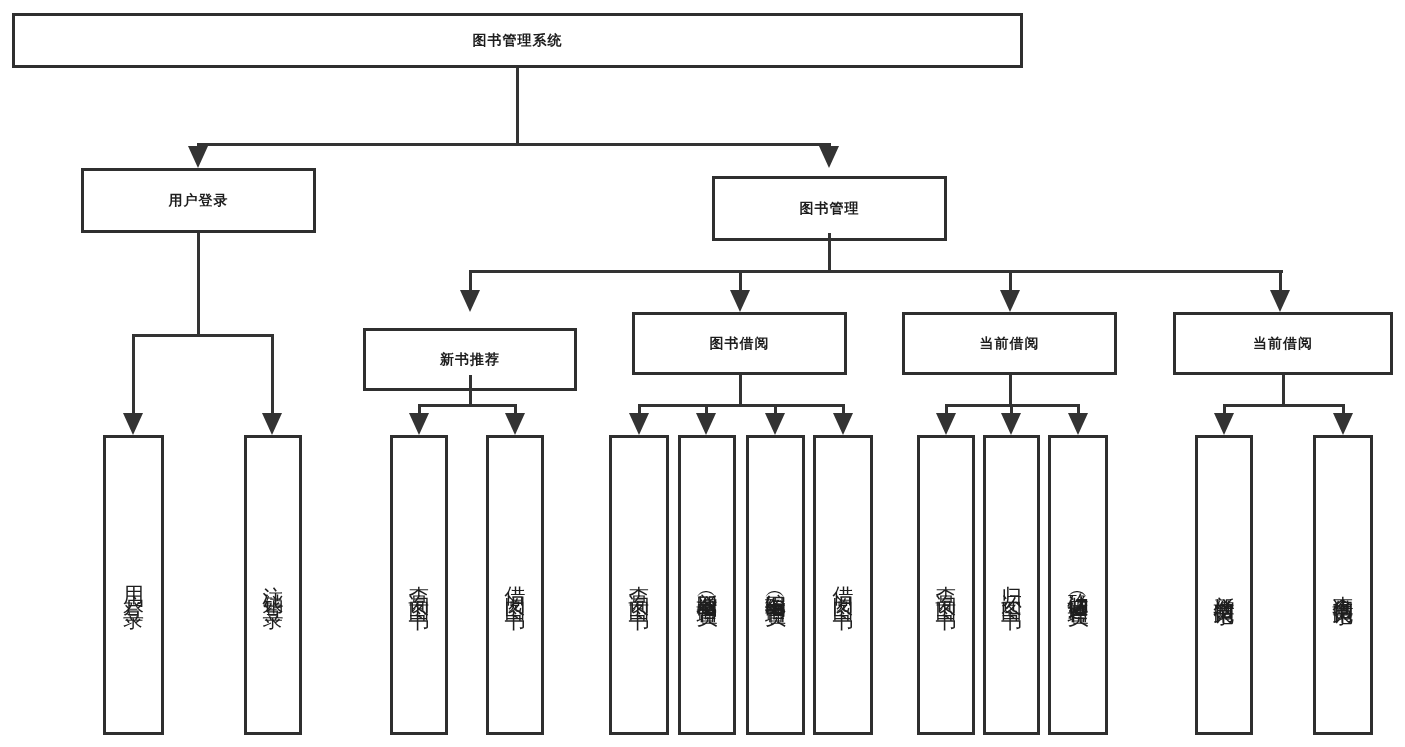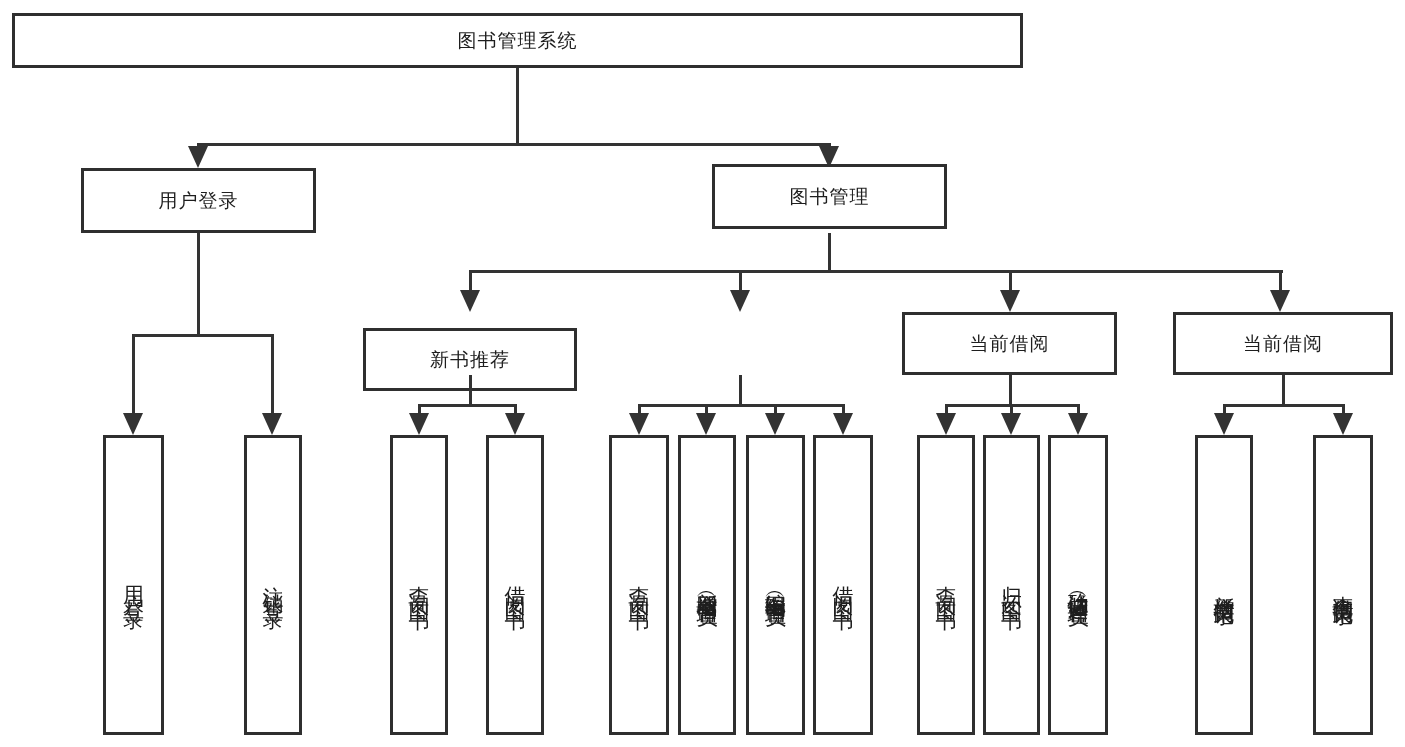--- a/index.html
+++ b/index.html
@@ -3,21 +3,21 @@
 <meta charset="utf-8">
 <style>
   html,body{margin:0;padding:0;background:#ffffff;}
   #stage{
     position:relative;width:1405px;height:747px;background:#ffffff;
     font-family:"Liberation Sans","DejaVu Sans",sans-serif;overflow:hidden;
   }
   .box{
     position:absolute;background:#ffffff;border:3px solid #2f2f2f;box-sizing:border-box;
     display:flex;align-items:center;justify-content:center;
-    color:#1e1e1e;font-size:19px;font-weight:400;letter-spacing:1px;
+    color:#1e1e1e;font-size:14px;font-weight:700;letter-spacing:1px;
     text-align:center;
   }
   .leaf{
     writing-mode:vertical-rl;text-orientation:mixed;
     font-size:21px;letter-spacing:8px;font-weight:500;
   }
   .leaf.tight{letter-spacing:2px;}
   .hl{position:absolute;height:3px;background:#333333;}
   .vl{position:absolute;width:3px;background:#333333;}
   .arr{
@@ -36,41 +36,42 @@
 <div id="stage">
 
   <div class="box" style="left:12px;top:13px;width:1011px;height:55px;">图书管理系统</div>
 
   <div class="vl" style="left:516px;top:68px;height:76px;"></div>
   <div class="hl" style="left:197px;top:143px;width:634px;"></div>
   <div class="arr" style="left:188px;top:146px;"></div>
   <div class="arr" style="left:819px;top:146px;"></div>
 
   <div class="box" style="left:81px;top:168px;width:235px;height:65px;">用户登录</div>
-  <div class="box" style="left:712px;top:164px;width:235px;height:65px;">图书管理</div>
+  <div class="box" style="left:712px;top:176px;width:235px;height:65px;">图书管理</div>
 
   <div class="vl" style="left:197px;top:233px;height:102px;"></div>
   <div class="hl" style="left:132px;top:334px;width:142px;"></div>
   <div class="vl" style="left:132px;top:334px;height:80px;"></div>
   <div class="arr" style="left:123px;top:413px;"></div>
   <div class="vl" style="left:271px;top:334px;height:80px;"></div>
   <div class="arr" style="left:262px;top:413px;"></div>
 
   <div class="vl" style="left:828px;top:233px;height:39px;"></div>
   <div class="hl" style="left:469px;top:270px;width:814px;"></div>
   <div class="vl" style="left:469px;top:270px;height:22px;"></div>
   <div class="arr" style="left:460px;top:290px;"></div>
   <div class="vl" style="left:739px;top:270px;height:22px;"></div>
   <div class="arr" style="left:730px;top:290px;"></div>
   <div class="vl" style="left:1009px;top:270px;height:22px;"></div>
   <div class="arr" style="left:1000px;top:290px;"></div>
   <div class="vl" style="left:1279px;top:270px;height:22px;"></div>
   <div class="arr" style="left:1270px;top:290px;"></div>
 
   <div class="box" style="left:363px;top:312px;width:214px;height:63px;margin-top:16px;">新书推荐</div>
+  <div class="box" style="left:632px;top:312px;width:215px;height:63px;">图书借阅</div>
   <div class="box" style="left:902px;top:312px;width:215px;height:63px;">当前借阅</div>
   <div class="box" style="left:1173px;top:312px;width:220px;height:63px;">当前借阅</div>
 
   <div class="vl" style="left:469px;top:375px;height:32px;"></div>
   <div class="hl" style="left:418px;top:404px;width:99px;"></div>
   <div class="vl" style="left:418px;top:404px;height:11px;"></div>
   <div class="arr" style="left:409px;top:413px;"></div>
   <div class="vl" style="left:514px;top:404px;height:11px;"></div>
   <div class="arr" style="left:505px;top:413px;"></div>
 

